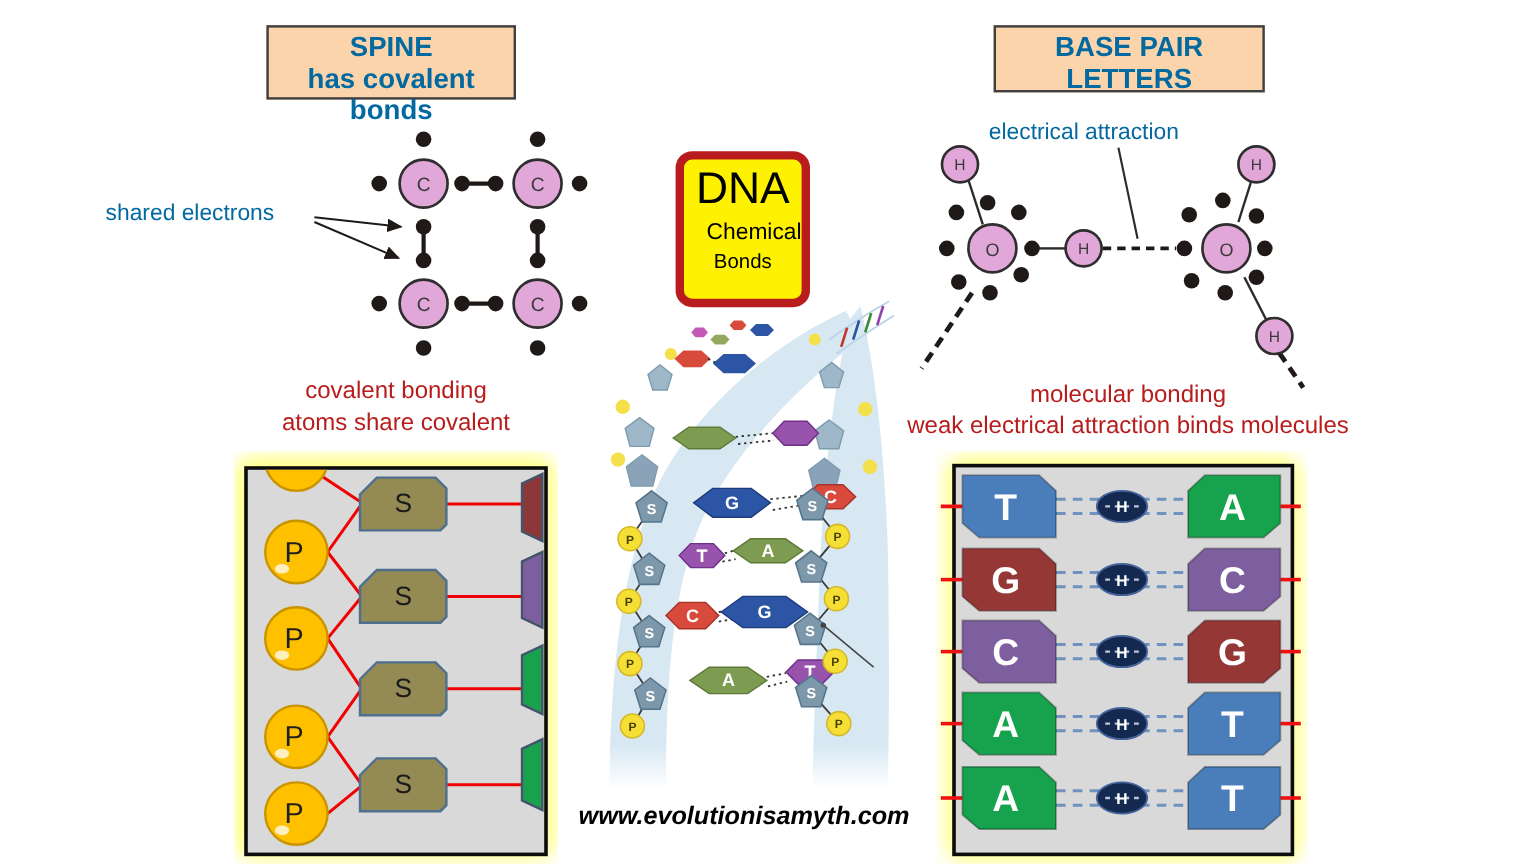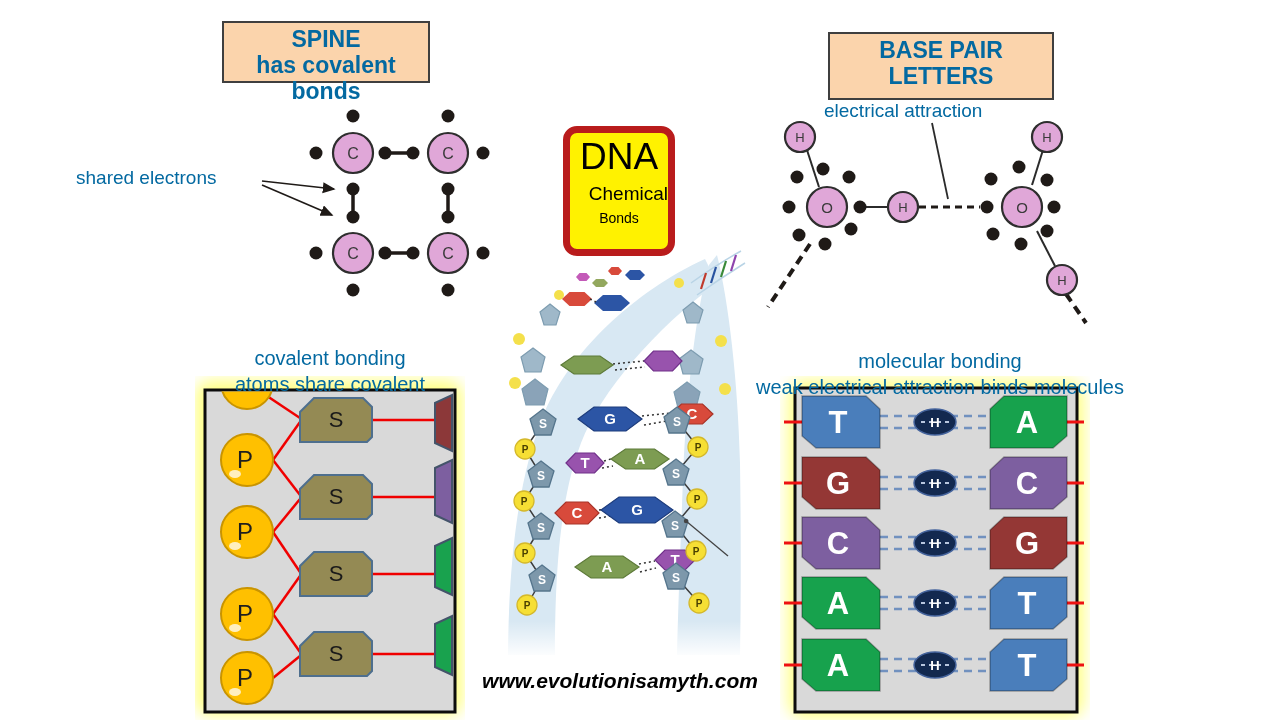--- a/index.html
+++ b/index.html
@@ -6,31 +6,31 @@
   .canvas{position:relative;width:1280px;height:720px;background:#ffffff;overflow:hidden;
           font-family:"Liberation Sans", sans-serif;color:#1a1a1a;}
   .abs{position:absolute;}
   svg{display:block;}
   svg text{font-family:"Liberation Sans", sans-serif;}
 
   .tag-box{background:#fbd4ac;border:2px solid #3f3f3f;text-align:center;
            font-weight:bold;font-size:23px;line-height:26px;color:#0369a1;
            box-sizing:border-box;padding-top:3px;}
   .spine-box{left:222px;top:21px;width:208px;height:62px;}
-  .bp-box{left:828px;top:32px;width:226px;height:68px;}
+  .bp-box{left:828px;top:21px;width:226px;height:56px;}
 
   .dna-box{left:563px;top:126px;width:112px;height:130px;background:#fff200;
            border:7px solid #b91c1c;border-radius:14px;box-sizing:border-box;
            text-align:center;color:#000;}
   .dna-l1{font-size:37px;line-height:42px;margin-top:3px;}
   .dna-l2{font-size:19px;line-height:24px;margin-top:4px;text-align:right;}
-  .dna-l3{font-size:14px;line-height:24px;}
+  .dna-l3{font-size:17px;line-height:24px;}
 
   .annotation{font-size:19px;color:#0369a1;white-space:nowrap;}
-  .caption{font-size:20px;color:#0369a1;text-align:center;line-height:26px;margin-top:32px;}
+  .caption{font-size:20px;color:#b91c1c;text-align:center;line-height:26px;}
   .caption-left{left:170px;top:313px;width:320px;}
   .caption-right{left:690px;top:316px;width:500px;}
 
   .website{left:400px;top:669px;width:440px;text-align:center;
            font-size:21px;font-weight:bold;font-style:italic;color:#000;}
 </style>
 </head>
 <body>
 
 <div class="canvas">
@@ -425,21 +425,21 @@
   <div class="abs tag-box bp-box">
     <div>BASE PAIR LETTERS</div>
   </div>
 
   <div class="abs dna-box">
     <div class="dna-l1">DNA</div>
     <div class="dna-l2">Chemical</div>
     <div class="dna-l3">Bonds</div>
   </div>
 
-  <div class="abs annotation" style="left:76px;top:167px;">shared electrons</div>
+  <div class="abs annotation" style="left:88px;top:167px;">shared electrons</div>
 
   <div class="abs annotation" style="left:824px;top:100px;">electrical attraction</div>
 
   <div class="abs caption caption-left">
     <div>covalent bonding</div>
     <div>atoms share covalent</div>
   </div>
 
   <div class="abs caption caption-right">
     <div>molecular bonding</div>

